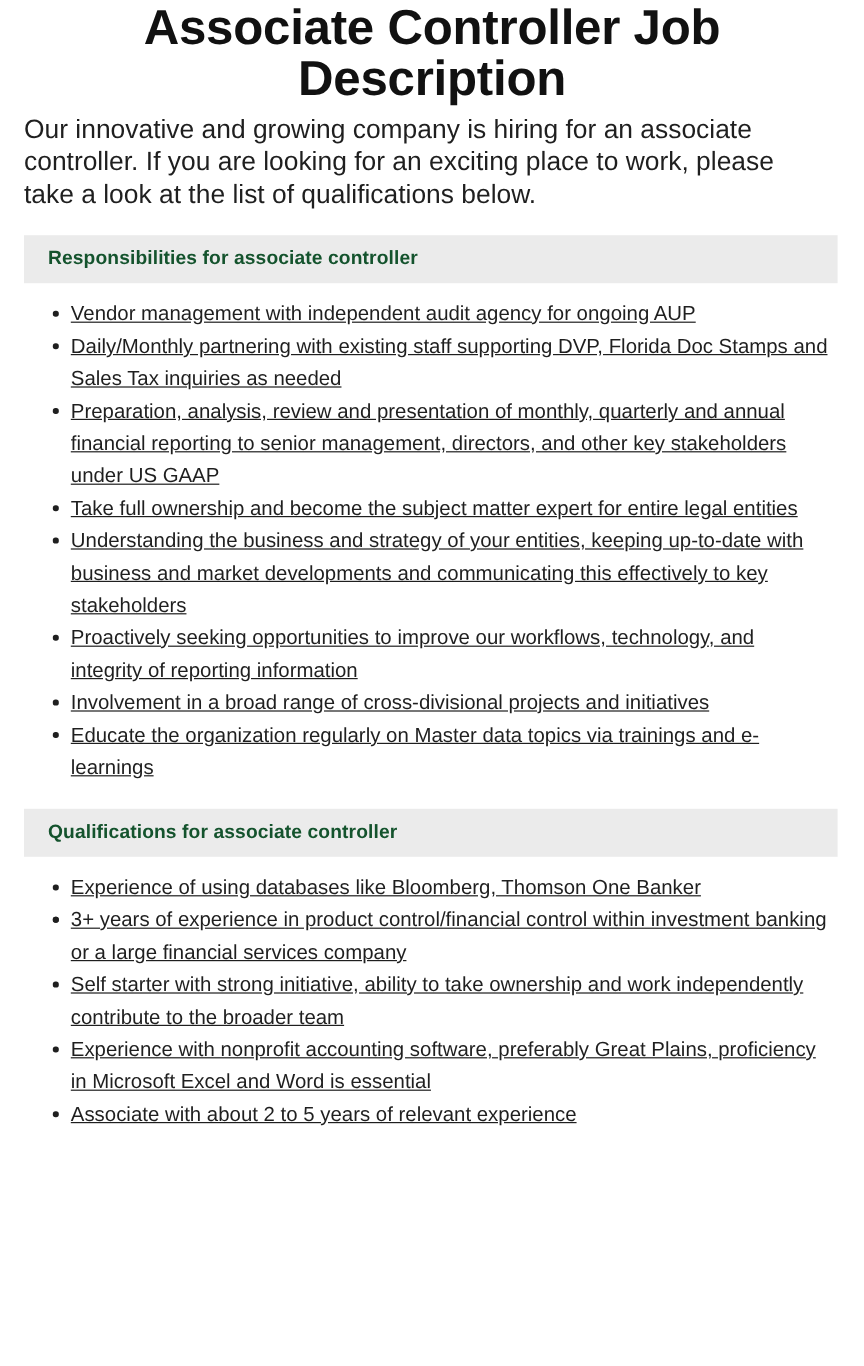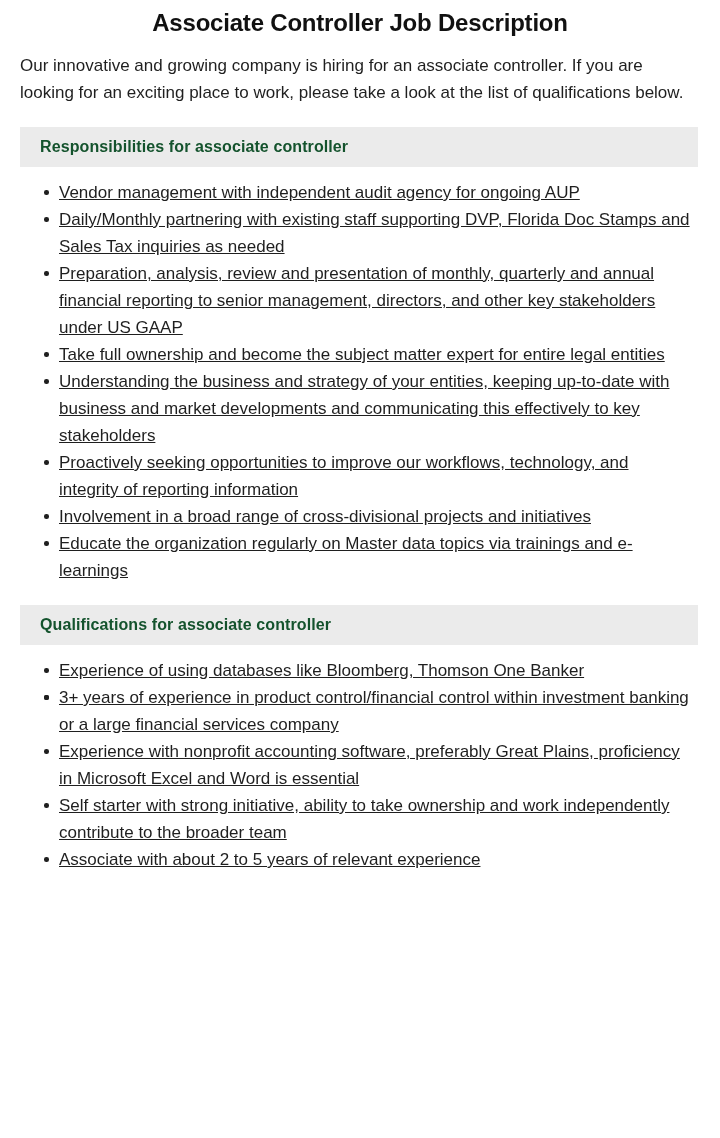--- a/index.html
+++ b/index.html
@@ -23,32 +23,32 @@
     height: 1138px;
     box-sizing: border-box;
     padding: 0 20px;
   }
 
   
   .doc-title {
     margin: 0;
     padding-top: 2px;
     text-align: center;
-    font-size: 24px;
+    font-size: 41px;
     line-height: 42px;
     font-weight: 700;
     letter-spacing: -0.2px;
     color: #111111;
   }
 
   
   .intro {
     margin: 8px 0 0 0;
     padding-right: 12px;
-    font-size: 17px;
+    font-size: 22px;
     line-height: 27px;
     color: #1f1f1f;
     text-align: left;
   }
 
   
   .section {
     margin-top: 21px;
   }
   .section + .section {
@@ -123,20 +123,20 @@
         </ul>
       </div>
       <div class="section">
         <div class="section-header">
           <span class="section-header-text">Qualifications for associate controller</span>
         </div>
         <ul class="bullet-list">
           <li class="bullet-item"><span class="bullet-dot"></span><span>Experience of using databases like Bloomberg, Thomson One Banker</span></li>
           <li class="bullet-item"><span class="bullet-dot"></span></li>
           <li class="bullet-item"><span class="bullet-dot"></span><span>3+ years of experience in product control/financial control within investment banking or a large financial services company</span></li>
+          <li class="bullet-item"><span class="bullet-dot"></span><span>Self starter with strong initiative, ability to take ownership and work independently contribute to the broader team</span></li>
           <li class="bullet-item"><span class="bullet-dot"></span><span>Experience with nonprofit accounting software, preferably Great Plains, proficiency in Microsoft Excel and Word is essential</span></li>
-          <li class="bullet-item"><span class="bullet-dot"></span><span>Self starter with strong initiative, ability to take ownership and work independently contribute to the broader team</span></li>
           <li class="bullet-item"><span class="bullet-dot"></span><span>Associate with about 2 to 5 years of relevant experience</span></li>
         </ul>
       </div>
     </div>
 
 </div>
 
 </body></html>

